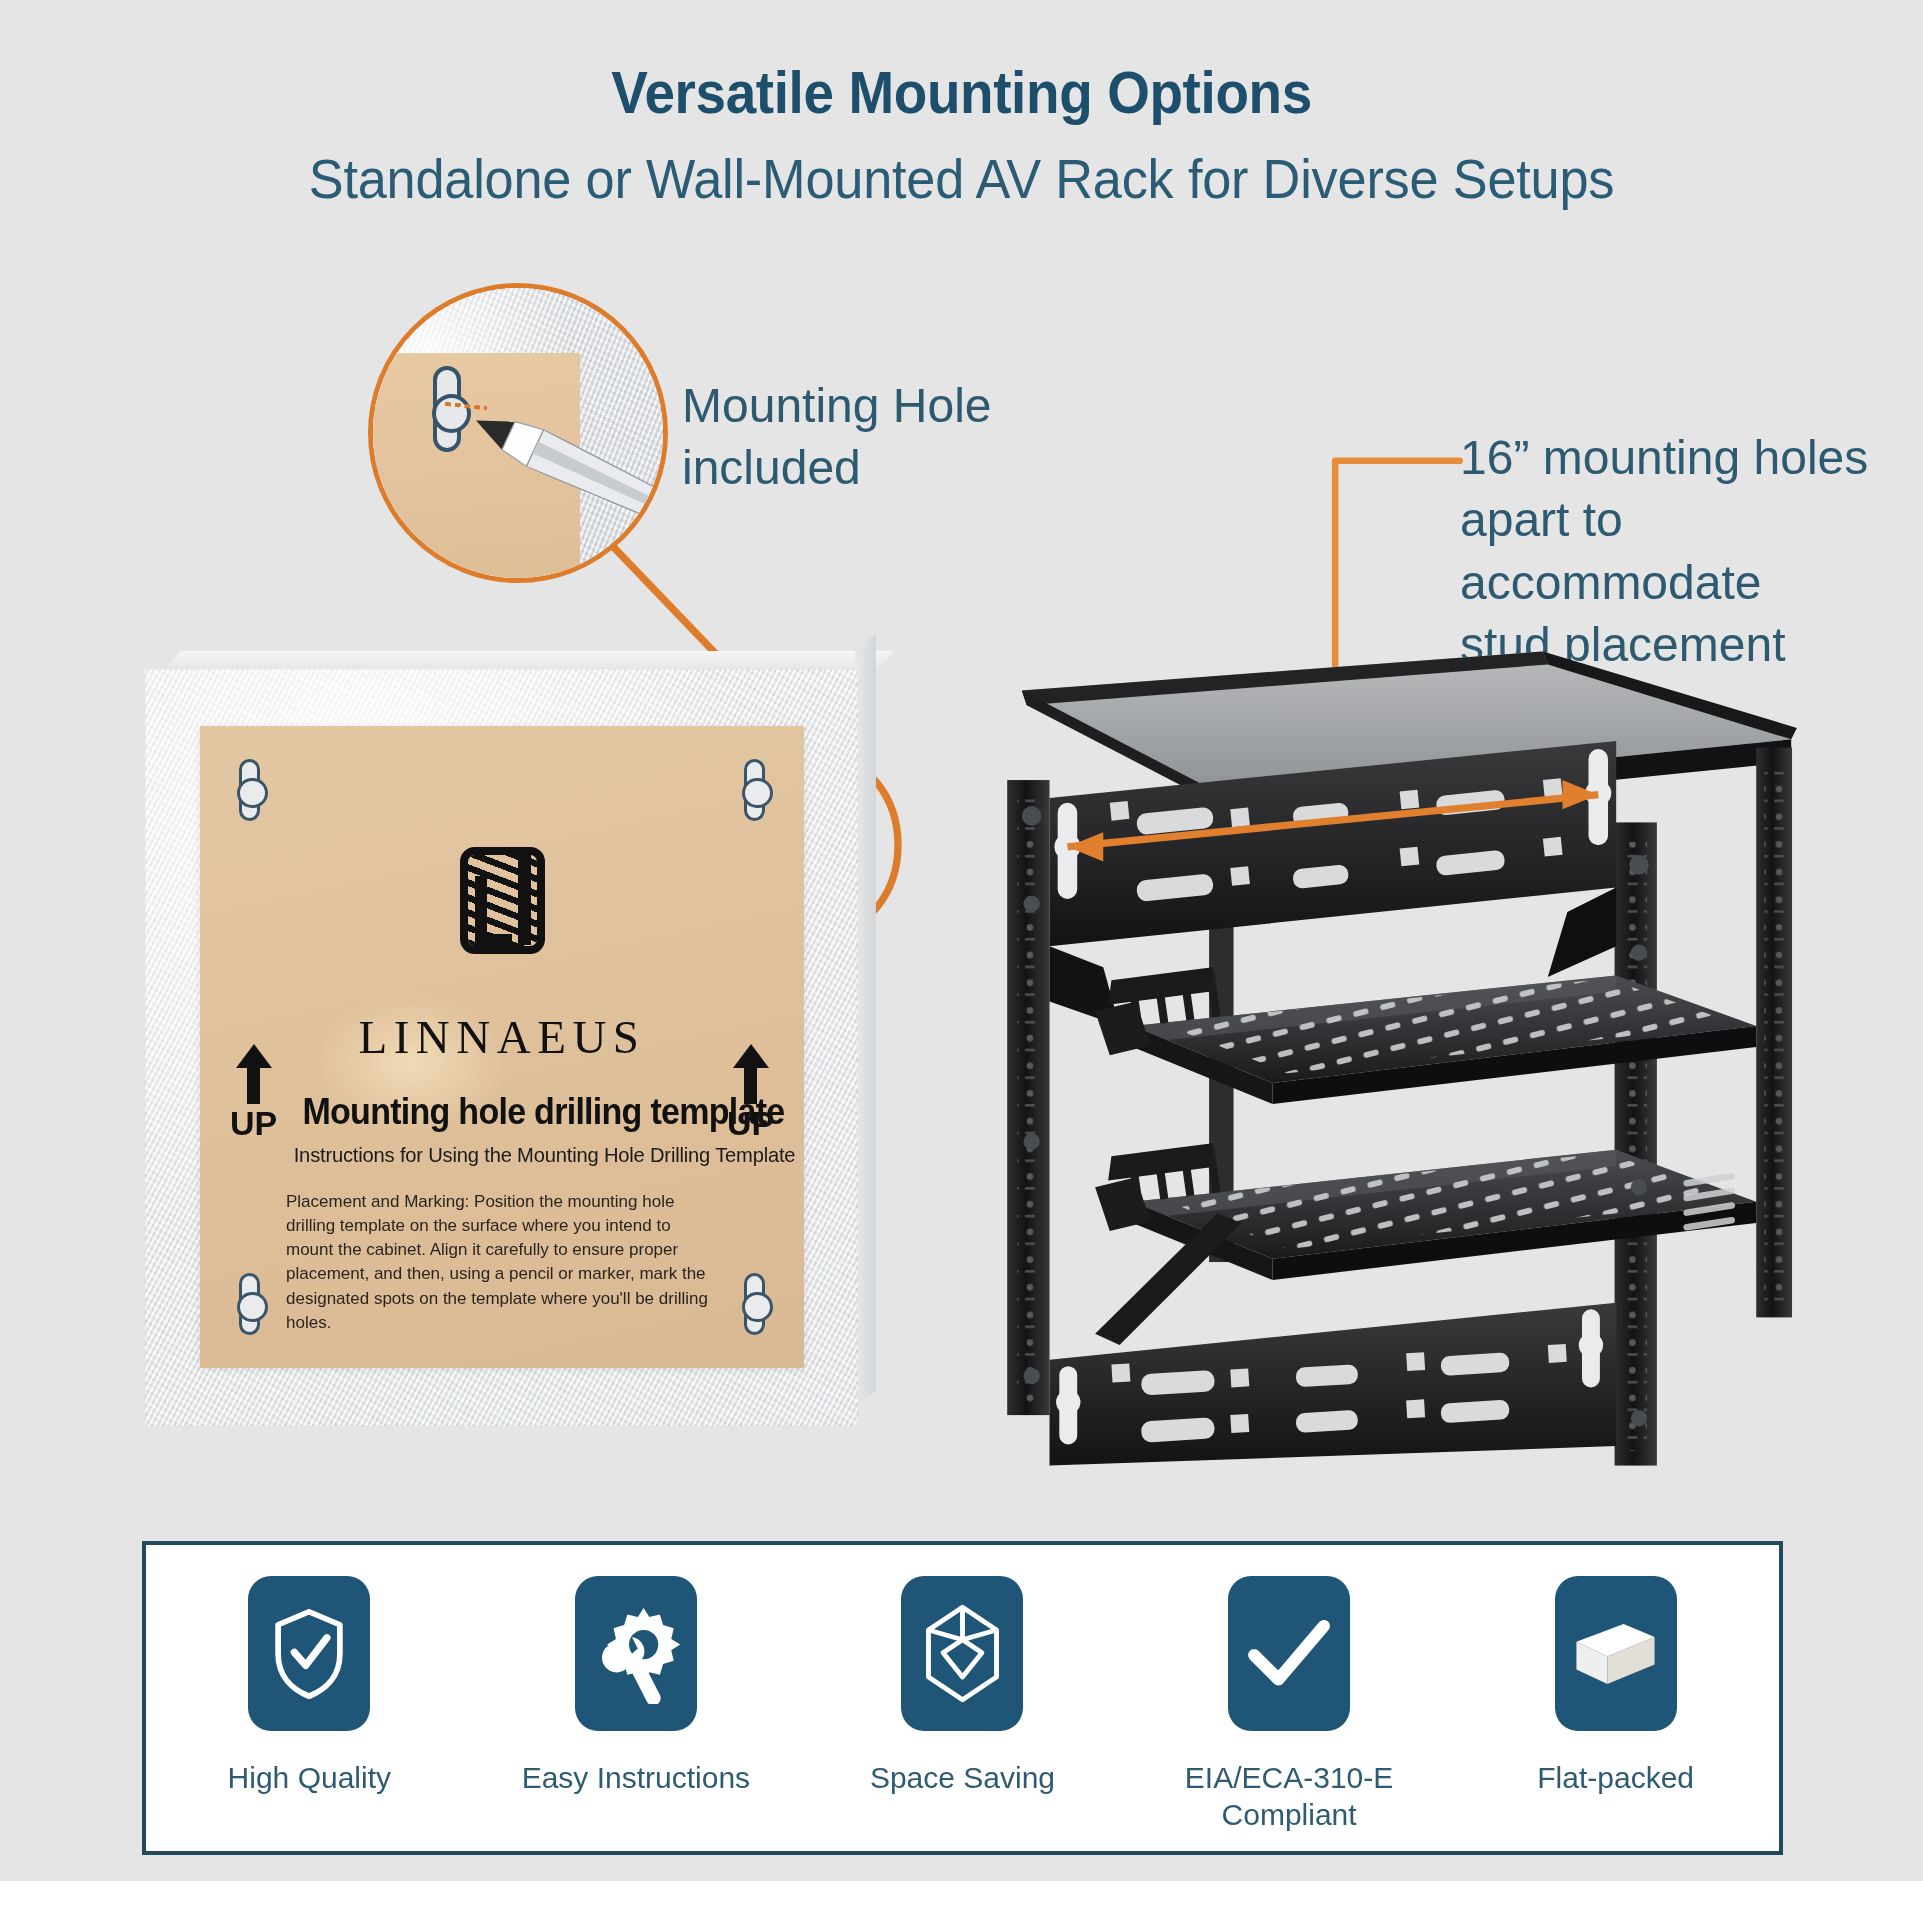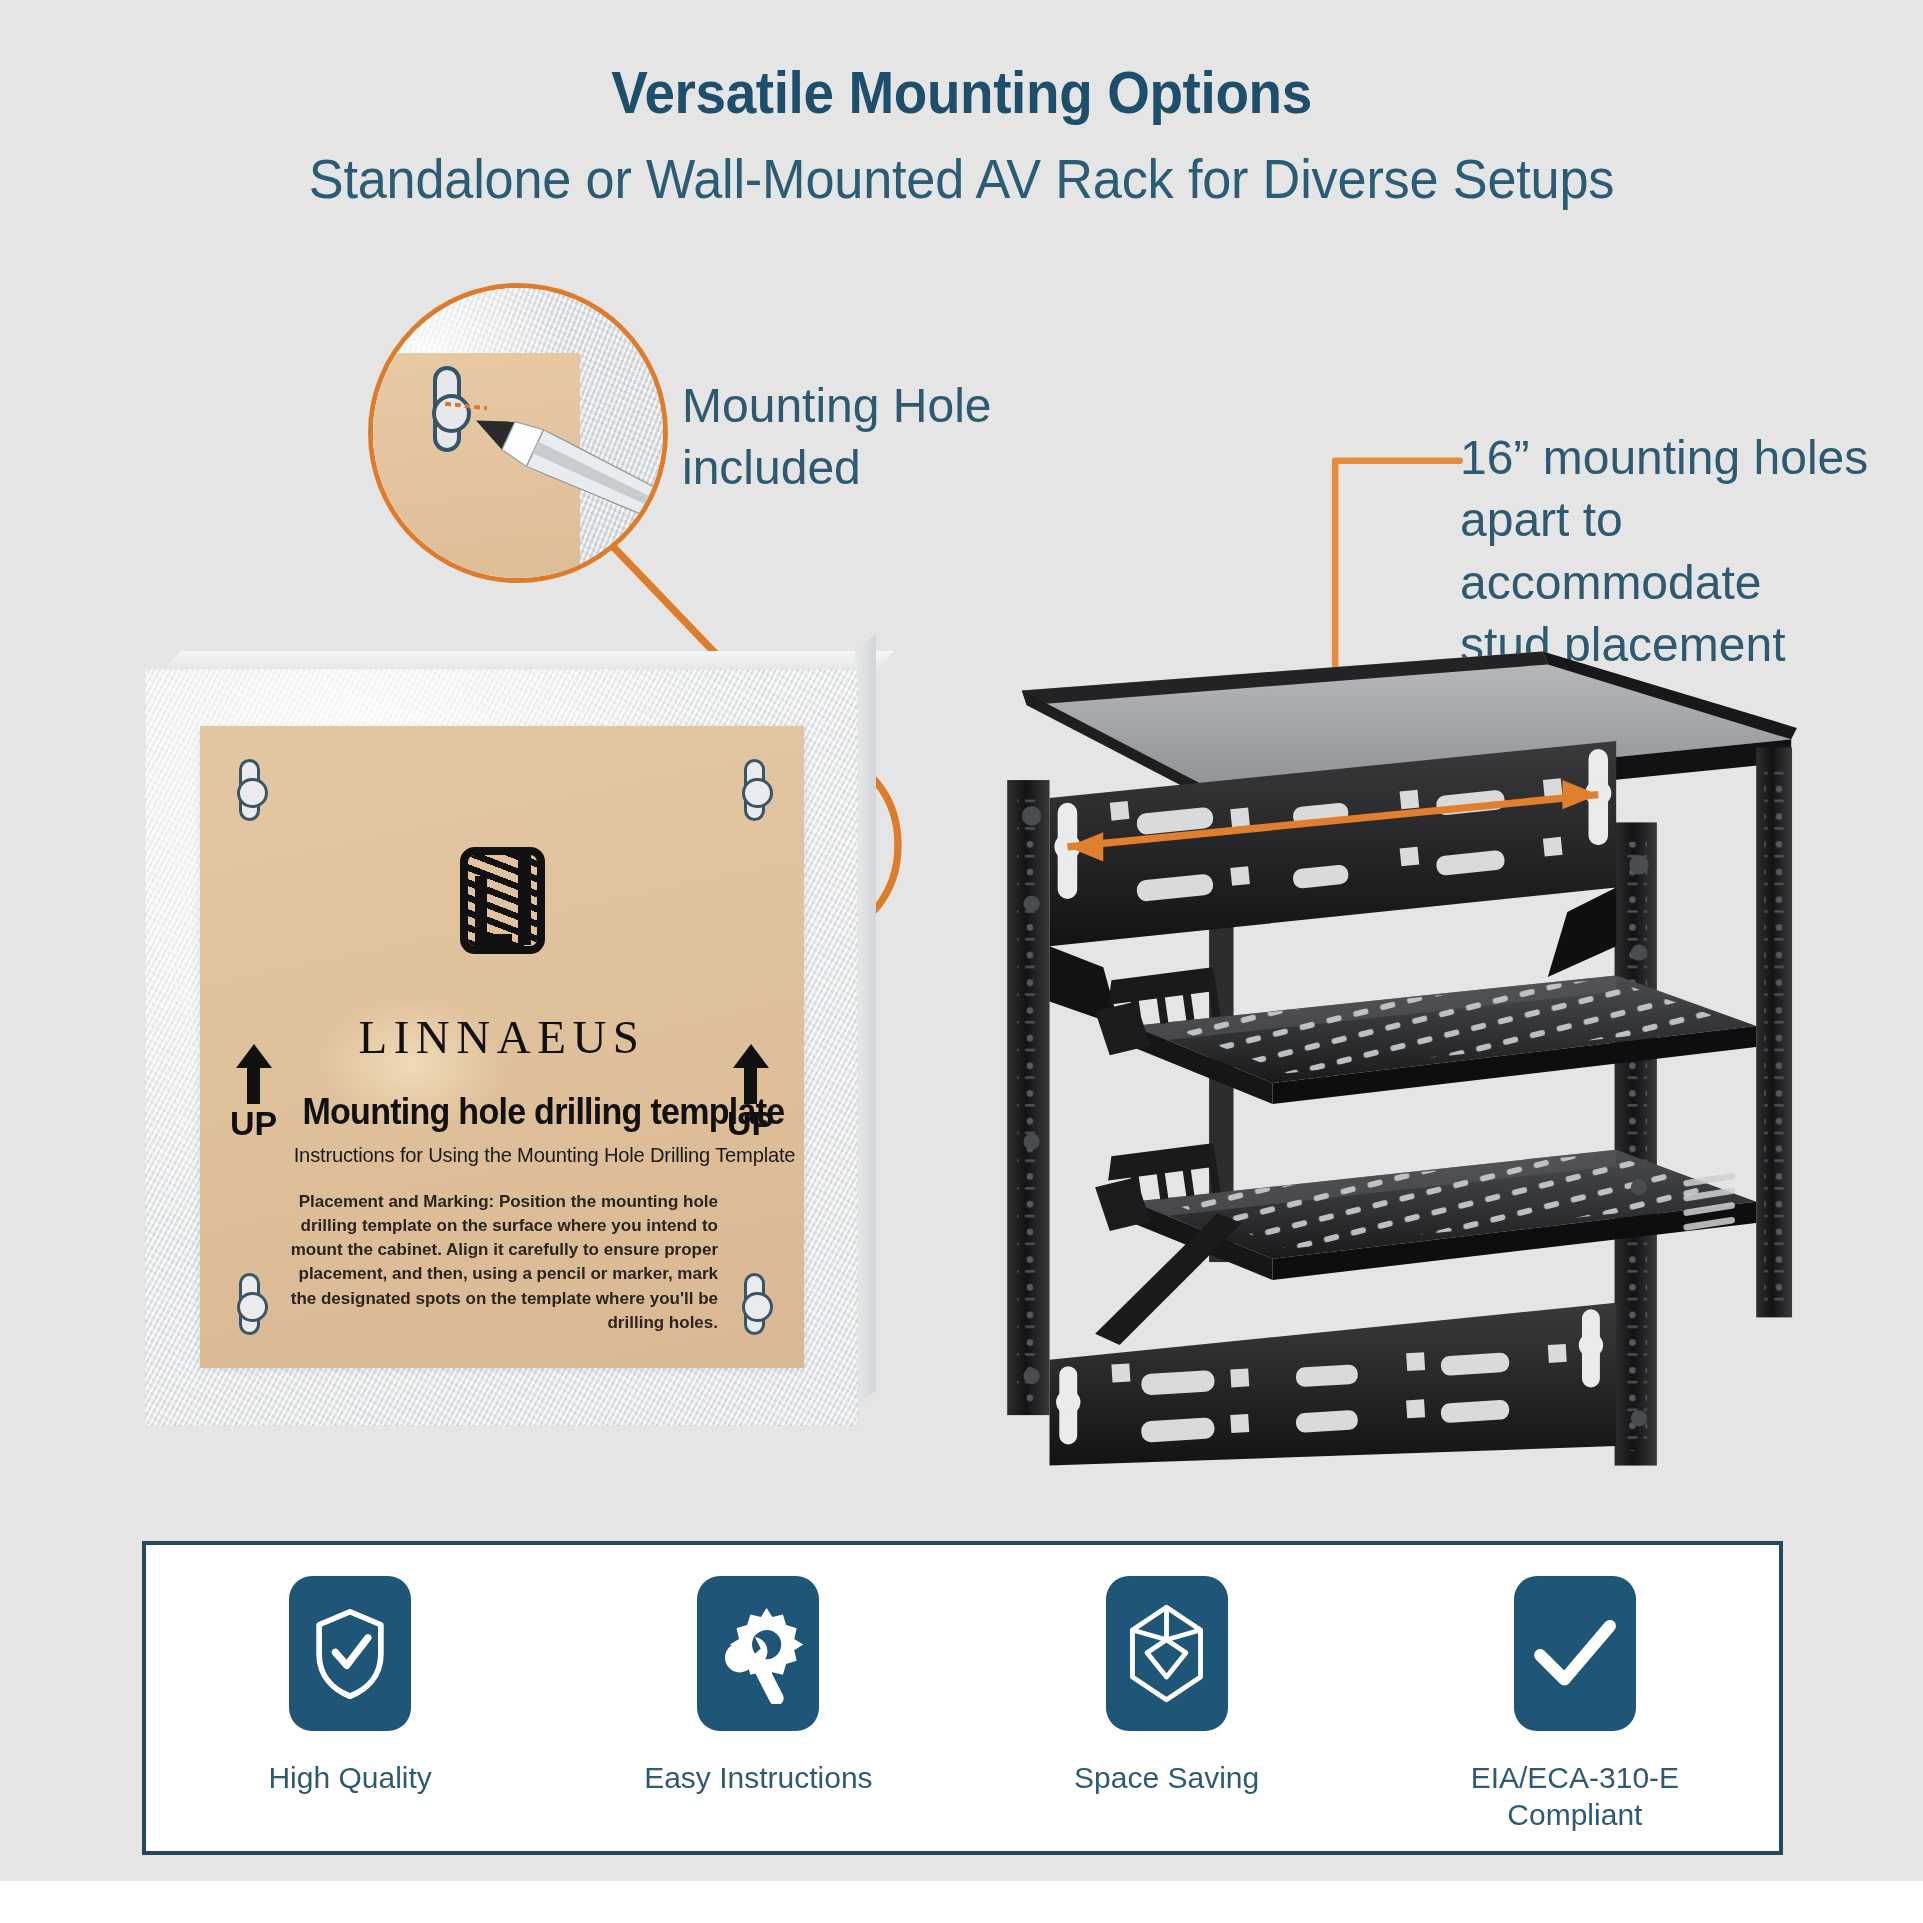--- a/index.html
+++ b/index.html
@@ -180,21 +180,21 @@
   }
   .tpl-subheading {
     position:absolute; left:85px; top:417px; width:435px;
     text-align:center; color:#1a1a1a;
     font-size:21px; font-weight:400; letter-spacing:-0.2px;
     transform:scaleX(0.96); transform-origin:center top;
     white-space:nowrap;
   }
   .tpl-body {
     position:absolute; left:86px; top:464px; width:432px;
-    color:#2a2420; font-size:17px; line-height:1.42; text-align:right;font-weight:bold;
+    color:#2a2420; font-size:17px; line-height:1.42; text-align:left;
   }
 
   
   #rack { position:absolute; left:973px; top:643px; width:863px; height:831px; }
 
   
   #feature-box {
     position:absolute; left:142px; top:1541px; width:1641px; height:314px;
     border:4.1px solid #23495d; background:#fff;
   }
@@ -495,18 +495,28 @@
 
       <div class="badge">
         <div class="badge-tile">
           <svg width="90" height="81" viewBox="0 0 110 100">
             <polyline points="12,52 42,82 98,16" fill="none" stroke="#ffffff" stroke-width="15" stroke-linecap="round" stroke-linejoin="round"></polyline>
           </svg>
         </div>
         <div class="badge-label">EIA/ECA-310-E Compliant</div>
       </div>
 
+      <div class="badge">
+        <div class="badge-tile">
+          <svg width="85" height="70" viewBox="0 0 104 86">
+            <polygon points="4,28 62,6 100,22 42,46" fill="#ffffff"></polygon>
+            <polygon points="4,28 42,46 42,80 4,62" fill="#efefee"></polygon>
+            <polygon points="42,46 100,22 100,56 42,80" fill="#e3ded6"></polygon>
+          </svg>
+        </div>
+        <div class="badge-label">Flat-packed</div>
+      </div>
 
     </div>
   </div>
 
 </div>
 
 
 </body></html>

